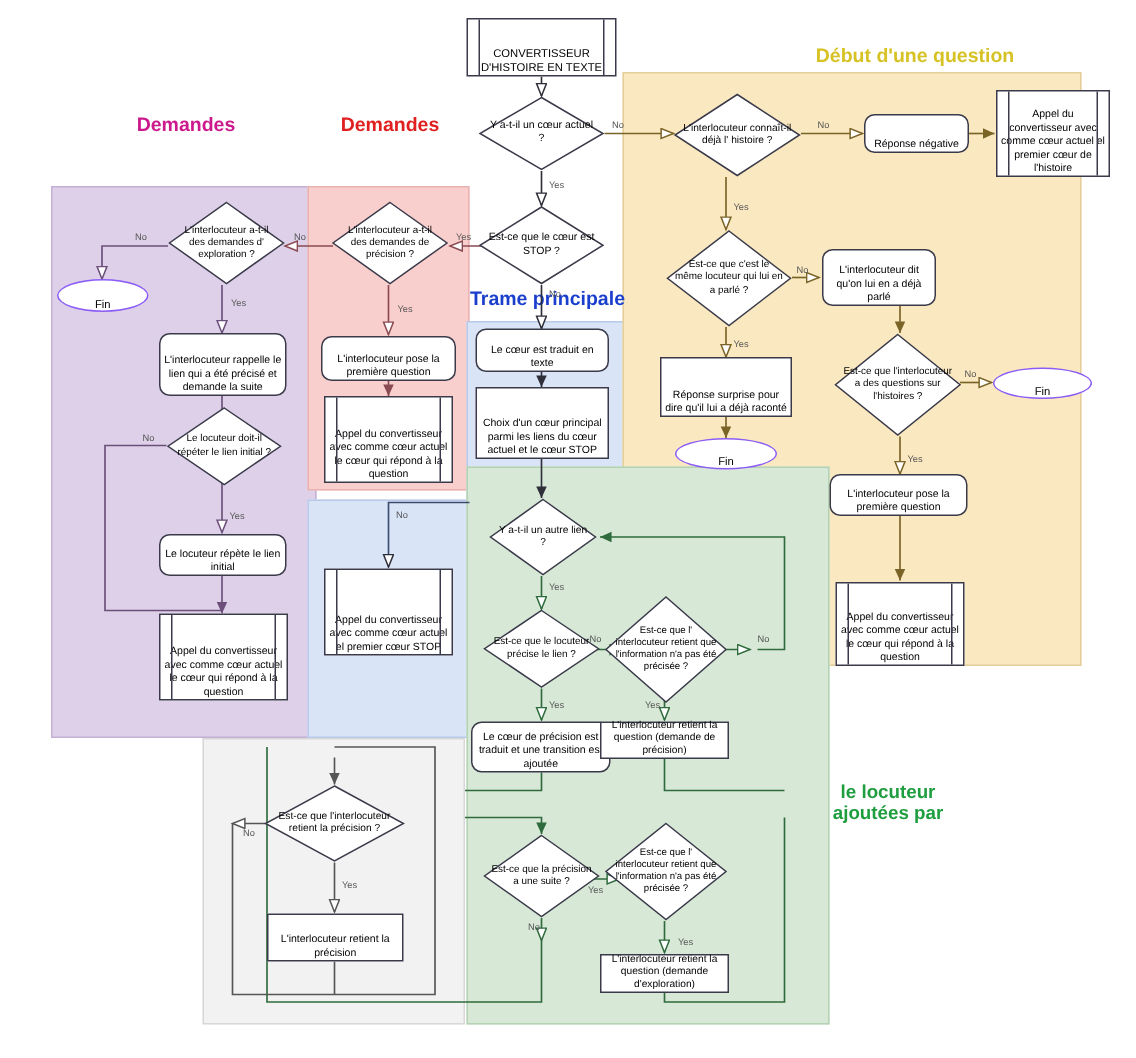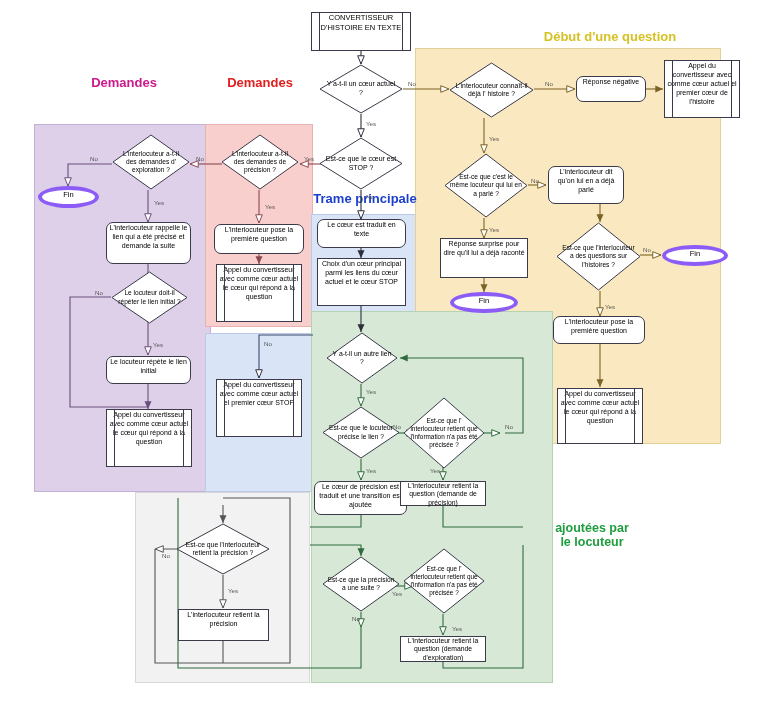--- a/index.html
+++ b/index.html
@@ -3,27 +3,27 @@
 <meta charset="utf-8">
 <style>
   html,body{margin:0;padding:0;background:#ffffff;}
   body{width:757px;height:705px;position:relative;overflow:hidden;
        font-family:"Liberation Sans","DejaVu Sans",sans-serif;}
   #canvas{position:absolute;left:0;top:0;width:757px;height:705px;}
 
   .zone{position:absolute;box-sizing:border-box;}
   .zone-title{position:absolute;font-weight:bold;text-align:center;line-height:1.15;}
 
-  .node{position:absolute;box-sizing:border-box;display:flex;align-items:flex-start;
+  .node{position:absolute;box-sizing:border-box;display:flex;align-items:flex-end;
         justify-content:center;text-align:center;background:#ffffff;}
   .node span{display:block;width:100%;padding:0 2px;}
 
   .rect{border:1px solid #3a3a4a;}
   .rounded{border:1px solid #3a3a4a;border-radius:7px;}
-  .terminal{border:4px solid #8b5cf6;border-radius:50%;}
+  .terminal{border:1px solid #8b5cf6;border-radius:50%;}
   .predef{border:1px solid #3a3a4a;}
   .predef::before,.predef::after{content:"";position:absolute;top:0;bottom:0;
         width:0;border-left:1px solid #3a3a4a;}
   .predef::before{left:7px;}
   .predef::after{right:7px;}
 
   .diamond{position:absolute;box-sizing:border-box;}
   .diamond .dshape{position:absolute;inset:0;}
   .diamond .dlabel{position:absolute;inset:0;display:flex;align-items:center;
         justify-content:center;text-align:center;}
@@ -54,22 +54,22 @@
 
   <div class="zone-title" style="left:305px;top:192px;width:120px;font-size:13px;color:#1a3fcc;">
     <div>Trame principale</div>
   </div>
 
   <div class="zone-title" style="left:490px;top:30px;width:240px;font-size:13px;color:#d6c224;">
     <div>Début d'une question</div>
   </div>
 
   <div class="zone-title" style="left:517px;top:521px;width:150px;font-size:12.5px;color:#1f9e3f;">
+    <div>le locuteur</div>
     <div>ajoutées par</div>
-    <div>le locuteur</div>
   </div>
 
 
   <svg width="757" height="705" style="position:absolute;left:0;top:0;pointer-events:none;">
     <defs>
       <marker id="ah-dark" markerWidth="9" markerHeight="9" refX="7" refY="3.2" orient="auto">
         <path d="M0,0 L7,3.2 L0,6.4 z" fill="#2f2f3a"></path>
       </marker>
       <marker id="ah-open-dark" markerWidth="10" markerHeight="9" refX="8" refY="3.4" orient="auto">
         <path d="M0.5,0.4 L8,3.4 L0.5,6.4 z" fill="#ffffff" stroke="#2f2f3a" stroke-width="0.9"></path>

